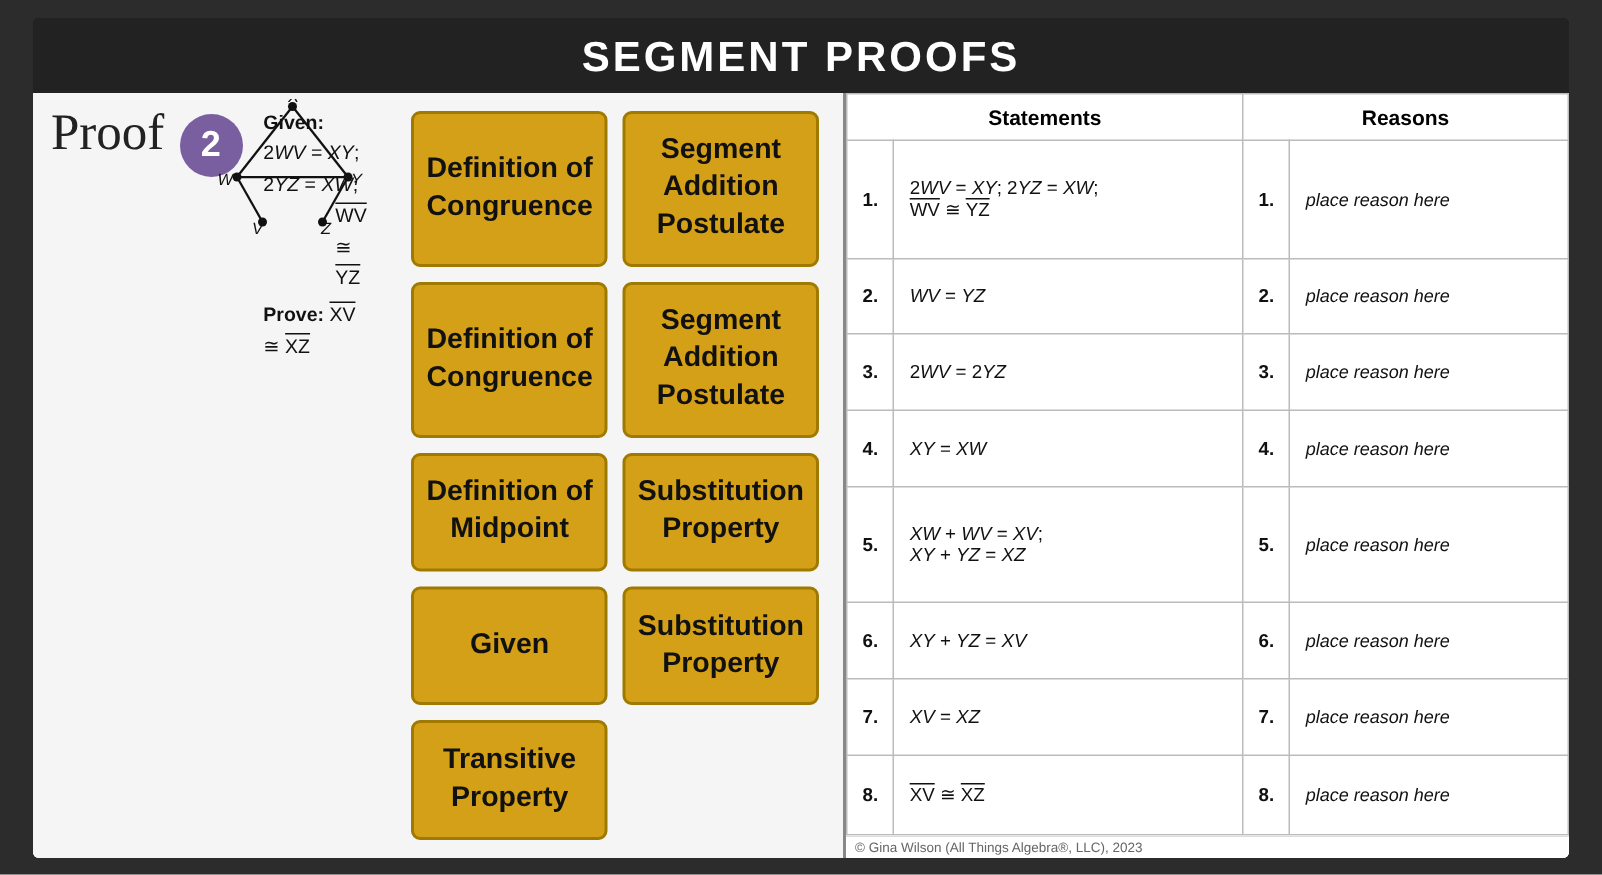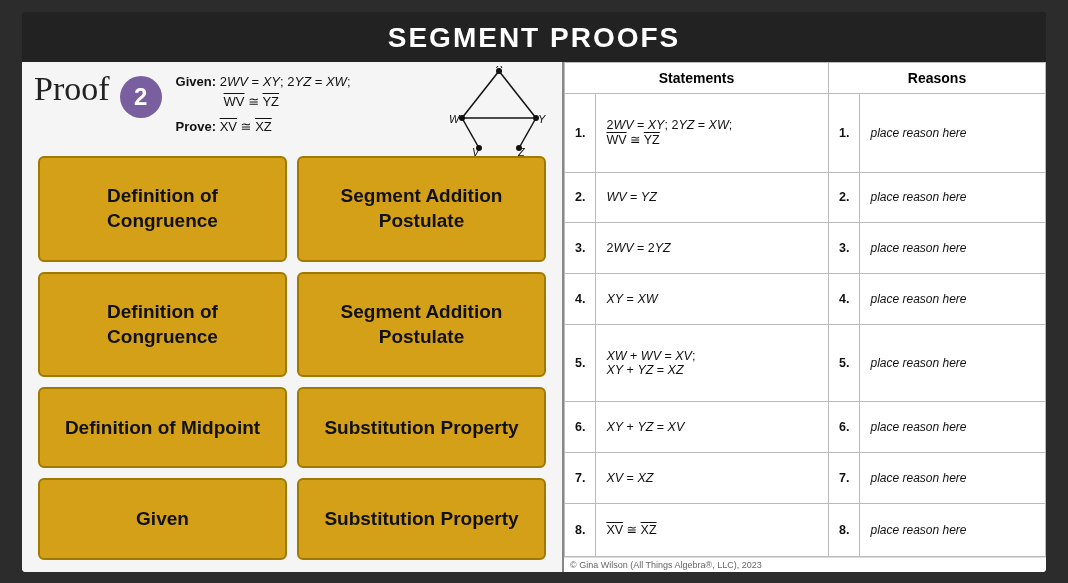--- a/index.html
+++ b/index.html
@@ -35,21 +35,20 @@
     .content-area {
       display: flex;
       flex: 1;
       background: #f5f5f5;
     }
     
     .left-panel {
       width: 540px;
       background: #f5f5f5;
       display: flex;
-      flex-direction: column;
       padding: 0;
     }
     .proof-header {
       display: flex;
       align-items: flex-start;
       padding: 10px 12px 6px;
       background: #f5f5f5;
       position: relative;
     }
     .proof-label {
@@ -231,20 +230,21 @@
 
       <div class="buttons-grid">
         <div class="reason-btn">Definition of<br>Congruence</div>
         <div class="reason-btn">Segment Addition<br>Postulate</div>
         <div class="reason-btn">Definition of<br>Congruence</div>
         <div class="reason-btn">Segment Addition<br>Postulate</div>
         <div class="reason-btn">Definition of Midpoint</div>
         <div class="reason-btn">Substitution Property</div>
         <div class="reason-btn">Given</div>
         <div class="reason-btn">Substitution Property</div>
+        <div class="reason-btn">Transitive Property</div>
       </div>
     </div>
 
     <div class="right-panel">
       <table class="proof-table">
         <thead>
           <tr>
             <th colspan="2">Statements</th>
             <th colspan="2">Reasons</th>
           </tr>

